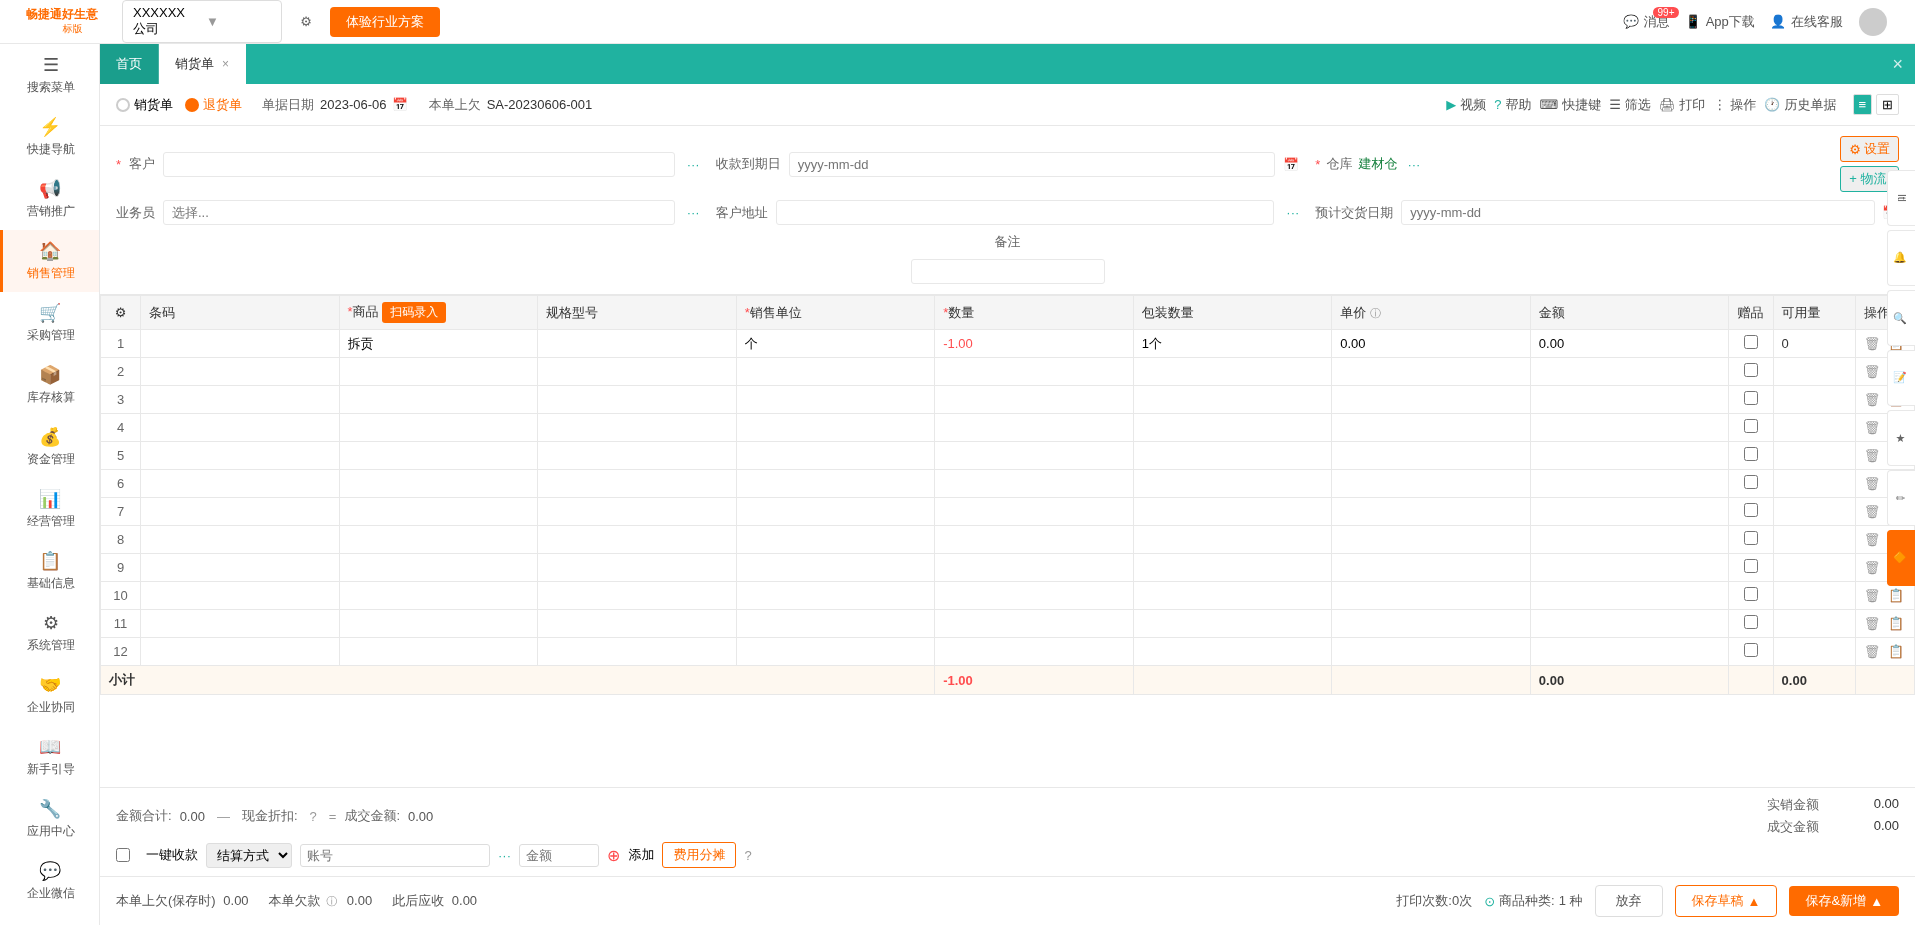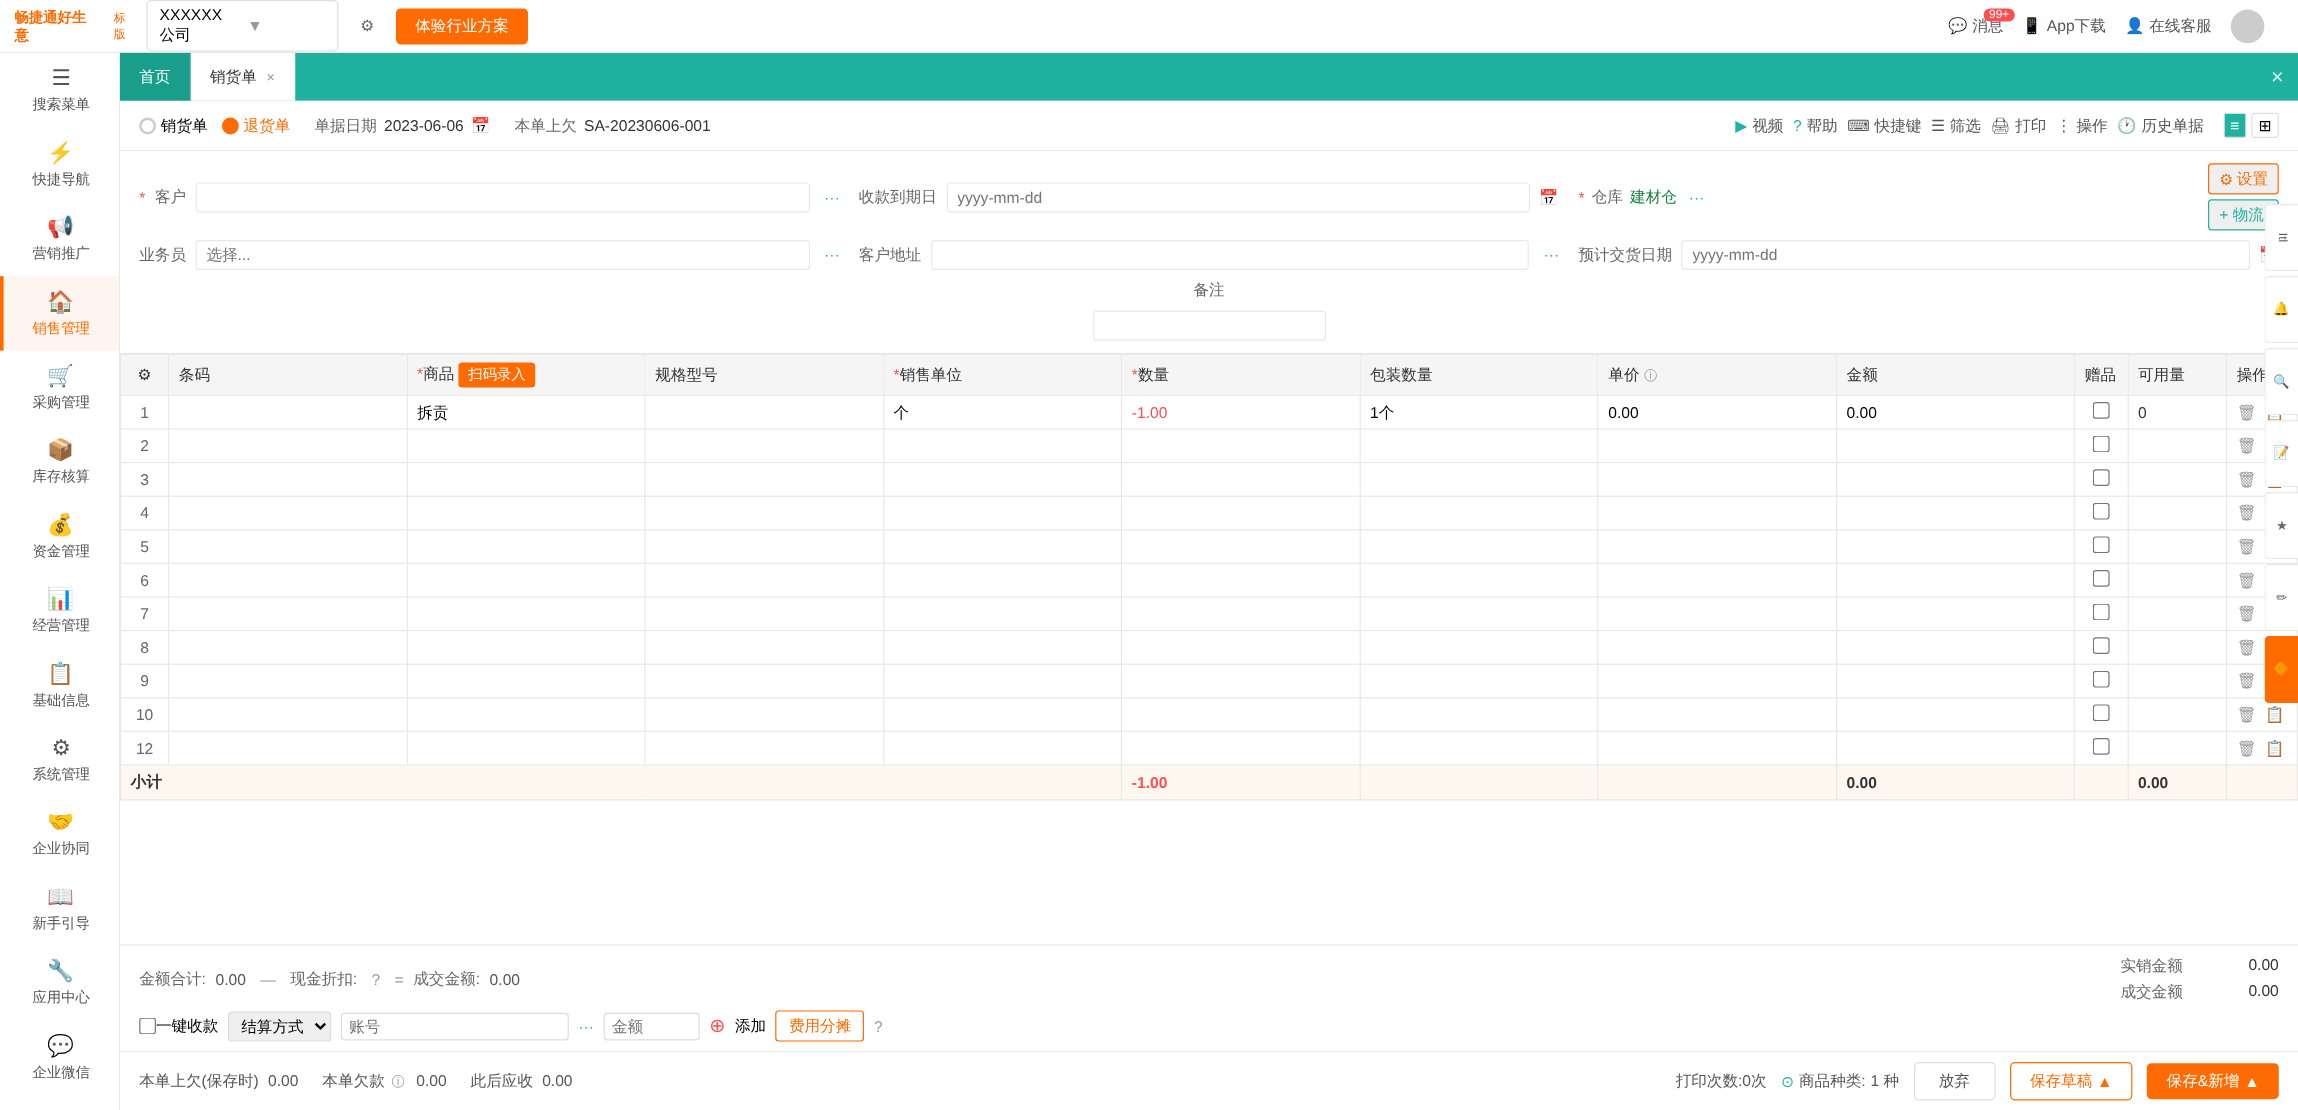--- a/index.html
+++ b/index.html
@@ -1,20 +1,20 @@
 <!DOCTYPE html>
 <html><head>
   <meta charset="utf-8">
   <style>
     * { box-sizing: border-box; margin: 0; padding: 0; font-family: 'Microsoft YaHei', Arial, sans-serif; font-size: 13px; }
     body { background: #f5f5f5; overflow: hidden; width: 1915px; height: 925px; }
 
     
     .top-bar { display: flex; align-items: center; background: #fff; height: 44px; padding: 0 12px; border-bottom: 1px solid #e8e8e8; }
-    .logo-area { display: flex; align-items: center; justify-content: center; width: 100px; margin-right: 10px; }
+    .logo-area { display: flex; flex-direction: column; align-items: center; justify-content: center; width: 100px; margin-right: 10px; }
     .logo-text { color: #ff6b00; font-size: 12px; font-weight: bold; line-height: 1.2; }
     .logo-sub { color: #ff6b00; font-size: 10px; margin-left: 21px; }
     .company-selector { display: flex; align-items: center; border: 1px solid #ddd; border-radius: 4px; padding: 4px 10px; min-width: 160px; cursor: pointer; background: #fff; }
     .company-selector span { flex: 1; }
     .company-selector .arrow { color: #999; margin-left: 8px; }
     .settings-icon-btn { width: 32px; height: 32px; display: flex; align-items: center; justify-content: center; margin: 0 8px; cursor: pointer; color: #666; }
     .trial-btn { background: #ff6b00; color: #fff; border: none; border-radius: 4px; padding: 6px 16px; cursor: pointer; font-size: 13px; }
     .top-right { margin-left: auto; display: flex; align-items: center; gap: 16px; }
     .top-right-item { display: flex; align-items: center; gap: 4px; cursor: pointer; color: #555; position: relative; }
     .badge { background: #ff4d4f; color: #fff; border-radius: 10px; padding: 0 5px; font-size: 10px; position: absolute; top: -6px; right: -10px; }
@@ -68,21 +68,21 @@
     table td { border: 1px solid #e8e8e8; padding: 5px 8px; color: #333; }
     .scan-btn { background: #ff6b00; color: #fff; border: none; border-radius: 3px; padding: 2px 8px; cursor: pointer; font-size: 12px; }
     .col-num { color: #666; text-align: center; width: 40px; }
     .subtotal-row td { background: #fef8f0; font-weight: bold; }
     input[type="checkbox"] { width: 14px; height: 14px; }
 
     
     .form-footer { background: #fff; padding: 8px 16px; border-top: 1px solid #e8e8e8; }
     .footer-row1 { display: flex; align-items: center; gap: 8px; color: #555; }
     .footer-row2 { display: flex; align-items: center; gap: 8px; margin-top: 6px; }
-    .footer-check { display: flex; align-items: center; gap: 0; }
+    .footer-check { display: flex; align-items: center; gap: 16px; }
     .fee-btn { border: 1px solid #ff6b00; color: #ff6b00; background: #fff; padding: 3px 10px; border-radius: 3px; cursor: pointer; }
     .amount-row { display: flex; justify-content: flex-end; gap: 20px; }
     .amount-label { color: #666; }
     .amount-value { color: #333; min-width: 60px; text-align: right; }
 
     
     .bottom-bar { background: #fff; padding: 8px 16px; border-top: 1px solid #e8e8e8; display: flex; align-items: center; gap: 16px; }
     .bottom-info { display: flex; gap: 20px; }
     .bottom-info-item { color: #555; }
     .bottom-right { margin-left: auto; display: flex; align-items: center; gap: 12px; }
@@ -519,20 +519,37 @@
       <td><input type="text" value="" style="border: none; width: 100%; outline: none;"></td>
       <td><input type="text" value="" style="border: none; width: 100%; outline: none;"></td>
       <td style="text-align:center;"><input type="checkbox" style=""></td>
       <td></td>
       <td>
         <span style="cursor:pointer; color:#999; margin-right:4px;">🗑</span>
         <span style="cursor:pointer; color:#999;">📋</span>
       </td>
     </tr>
               <tr>
+      <td class="col-num">11</td>
+      <td><input type="text" value="" style="border: none; width: 100%; outline: none;"></td>
+      <td><input type="text" value="" style="border: none; width: 100%; outline: none;"></td>
+      <td><input type="text" value="" style="border: none; width: 100%; outline: none;"></td>
+      <td><input type="text" value="" style="border: none; width: 100%; outline: none;"></td>
+      <td><input type="text" value="" style="border: none; width: 100%; outline: none; color: rgb(51, 51, 51);"></td>
+      <td><input type="text" value="" style="border: none; width: 100%; outline: none;"></td>
+      <td><input type="text" value="" style="border: none; width: 100%; outline: none;"></td>
+      <td><input type="text" value="" style="border: none; width: 100%; outline: none;"></td>
+      <td style="text-align:center;"><input type="checkbox" style=""></td>
+      <td></td>
+      <td>
+        <span style="cursor:pointer; color:#999; margin-right:4px;">🗑</span>
+        <span style="cursor:pointer; color:#999;">📋</span>
+      </td>
+    </tr>
+              <tr>
       <td class="col-num">12</td>
       <td><input type="text" value="" style="border: none; width: 100%; outline: none;"></td>
       <td><input type="text" value="" style="border: none; width: 100%; outline: none;"></td>
       <td><input type="text" value="" style="border: none; width: 100%; outline: none;"></td>
       <td><input type="text" value="" style="border: none; width: 100%; outline: none;"></td>
       <td><input type="text" value="" style="border: none; width: 100%; outline: none; color: rgb(51, 51, 51);"></td>
       <td><input type="text" value="" style="border: none; width: 100%; outline: none;"></td>
       <td><input type="text" value="" style="border: none; width: 100%; outline: none;"></td>
       <td><input type="text" value="" style="border: none; width: 100%; outline: none;"></td>
       <td style="text-align:center;"><input type="checkbox" style=""></td>

